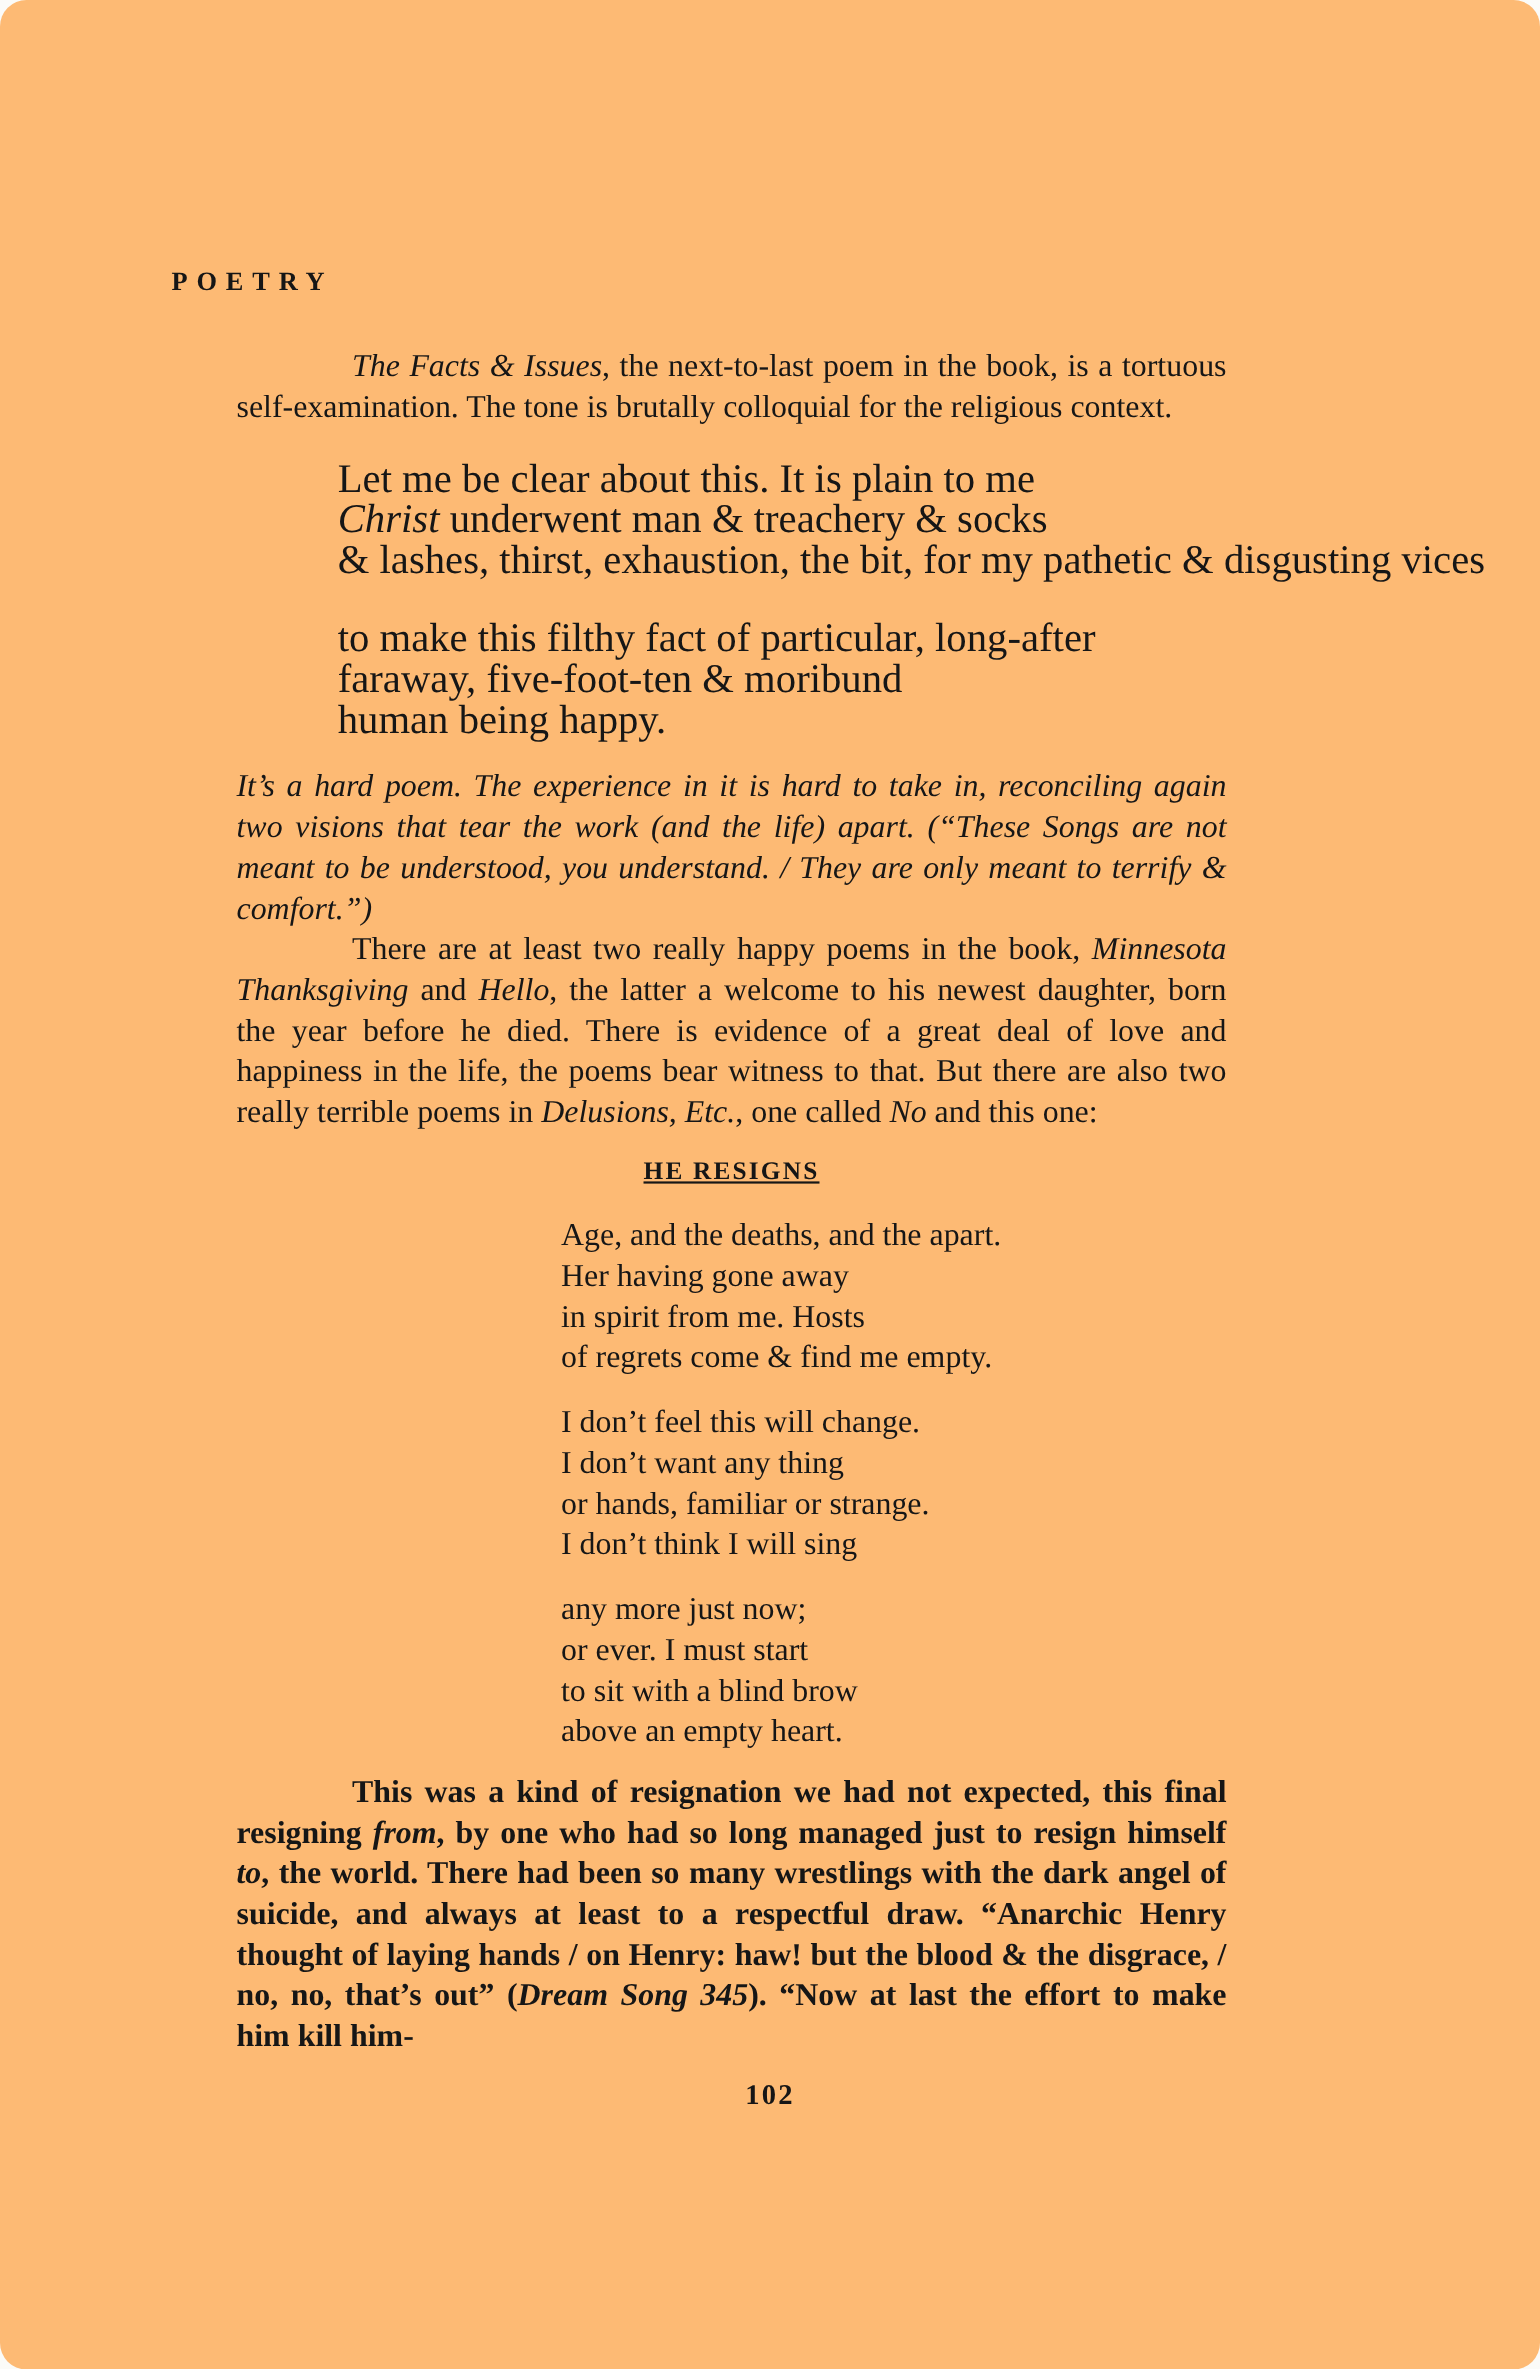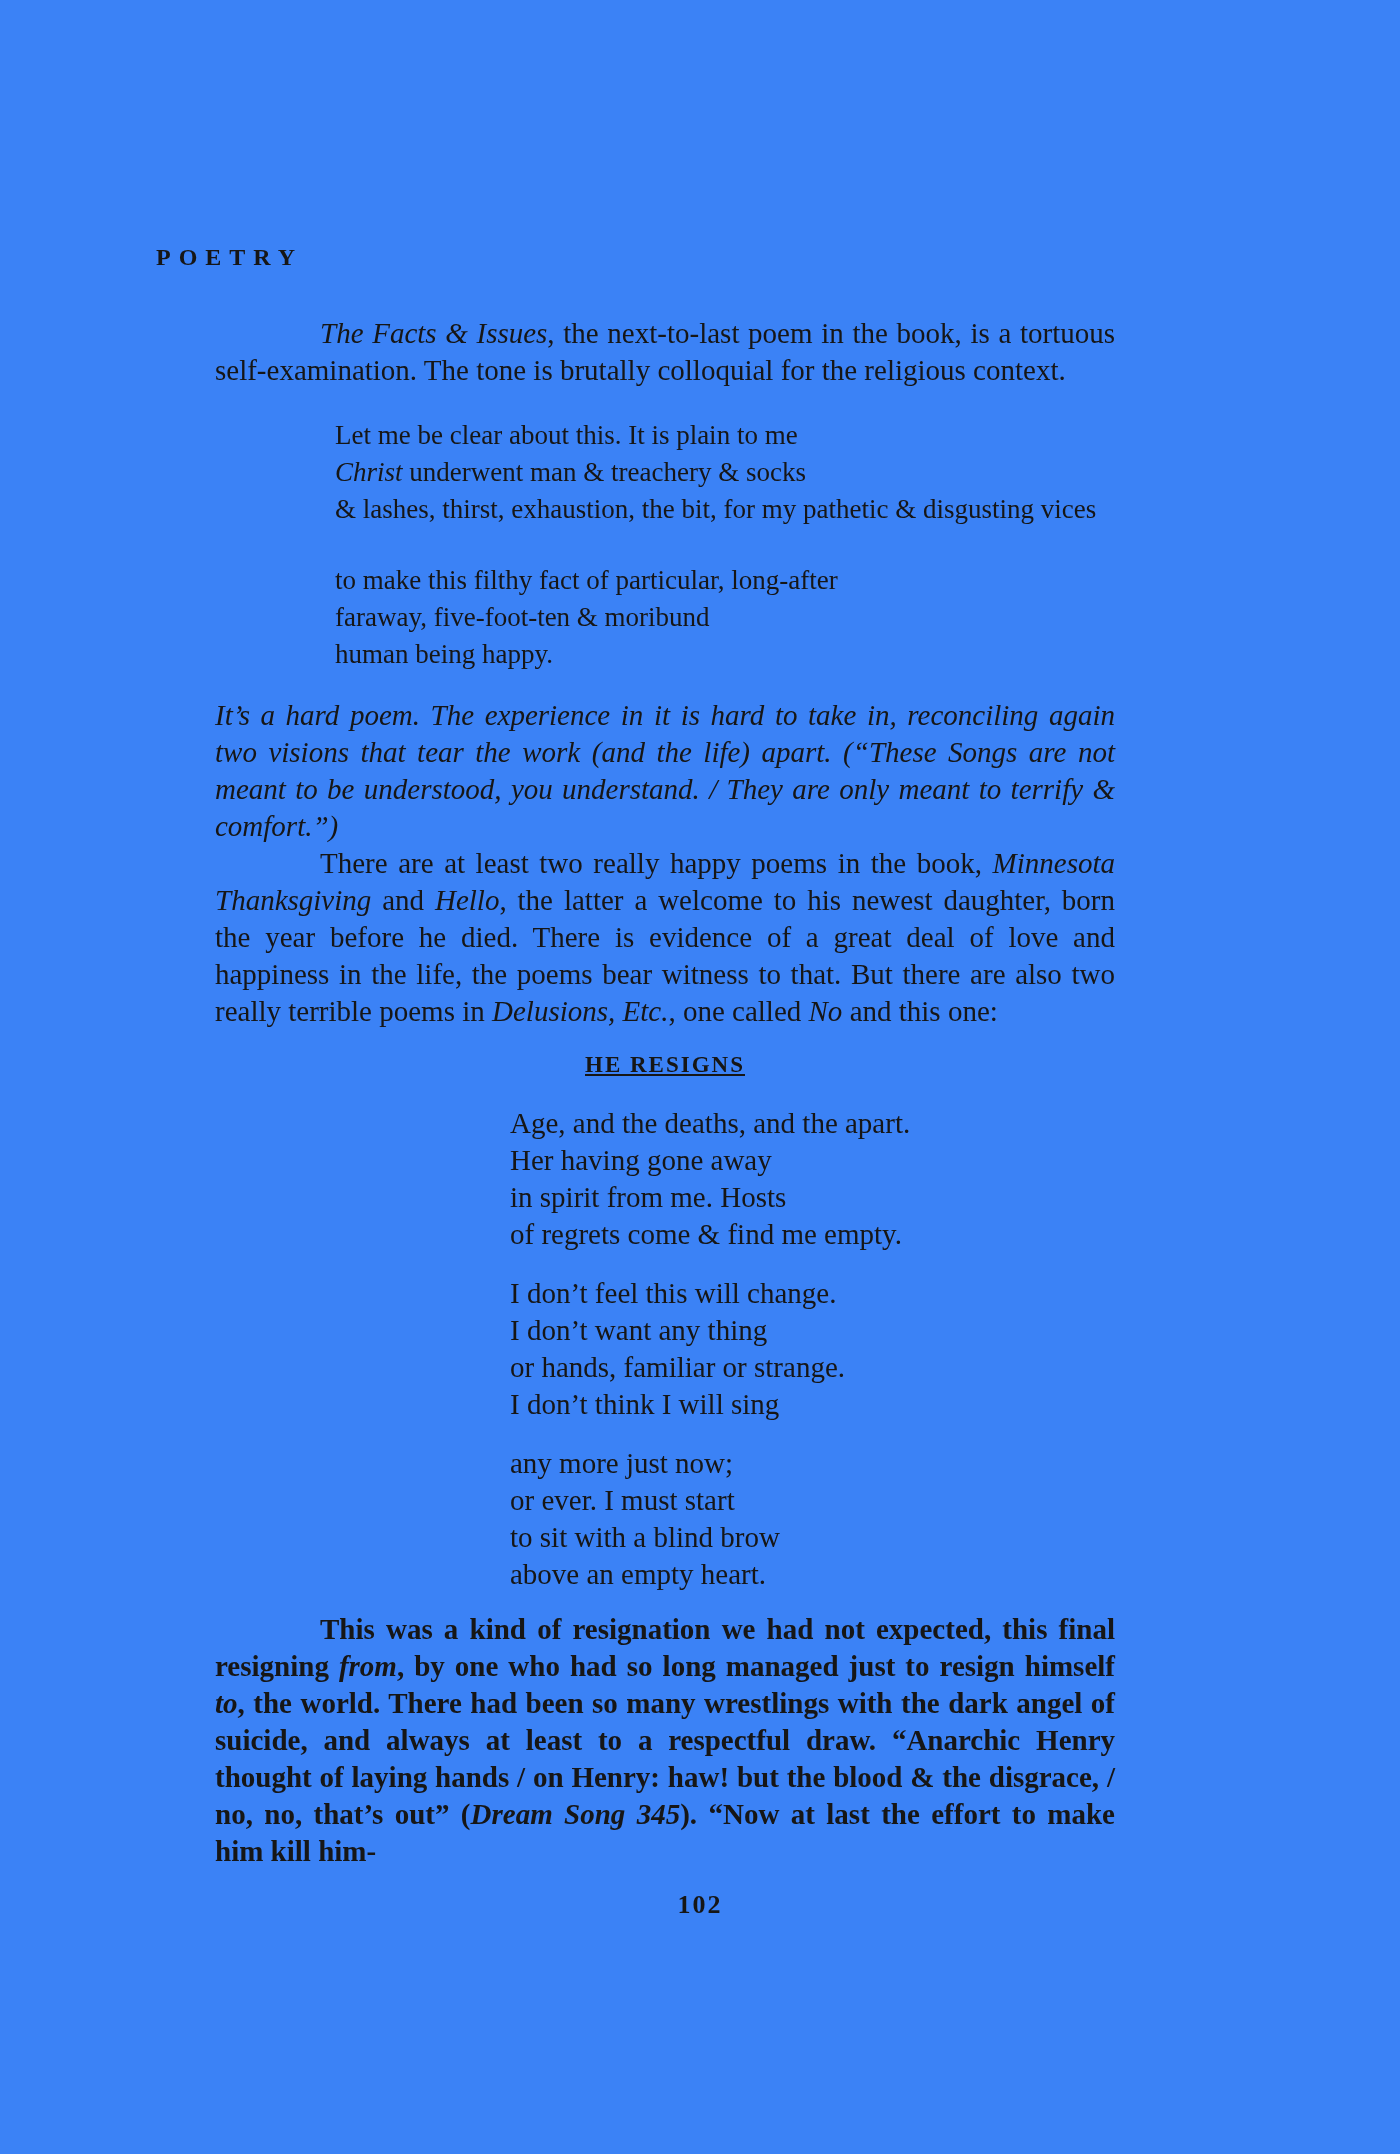--- a/index.html
+++ b/index.html
@@ -2,24 +2,25 @@
 <html><head>
 <meta charset="utf-8">
 <style>
   html, body { margin: 0; padding: 0; }
   body { background: #fbfbf8; }
 
   .page {
     position: relative;
     width: 1400px;
     height: 2154px;
-    background: #3b82f6;
+    background: #fdba74;
     color: #161616;
     font-family: "Liberation Serif", serif;
     overflow: hidden;
+    border-radius: 24px;
   }
 
   .running-head {
     position: absolute;
     left: 156px;
     top: 244px;
     font-size: 24px;
     font-weight: 700;
     letter-spacing: 8px;
   }
@@ -38,22 +39,22 @@
     text-align: justify;
   }
   p.indent { text-indent: 105px; }
 
   #para-intro      { margin-top: 15px; }
   #para-hard-poem  { margin-top: 24px; font-style: italic; }
   #para-happy      { margin-top: 0; }
   #para-resign     { margin-top: 18px; font-weight: bold; }
 
   .bq {
-    margin: 28px 0 0 120px;
-    font-size: 27px;
+    margin: 28px 0 0 92px;
+    font-size: 37px;
     line-height: 37px;
   }
   .bq .stanza + .stanza { margin-top: 34px; }
 
   .line { white-space: nowrap; }
 
   .poem-title {
     margin-top: 16px;
     text-align: center;
     font-weight: 700;

